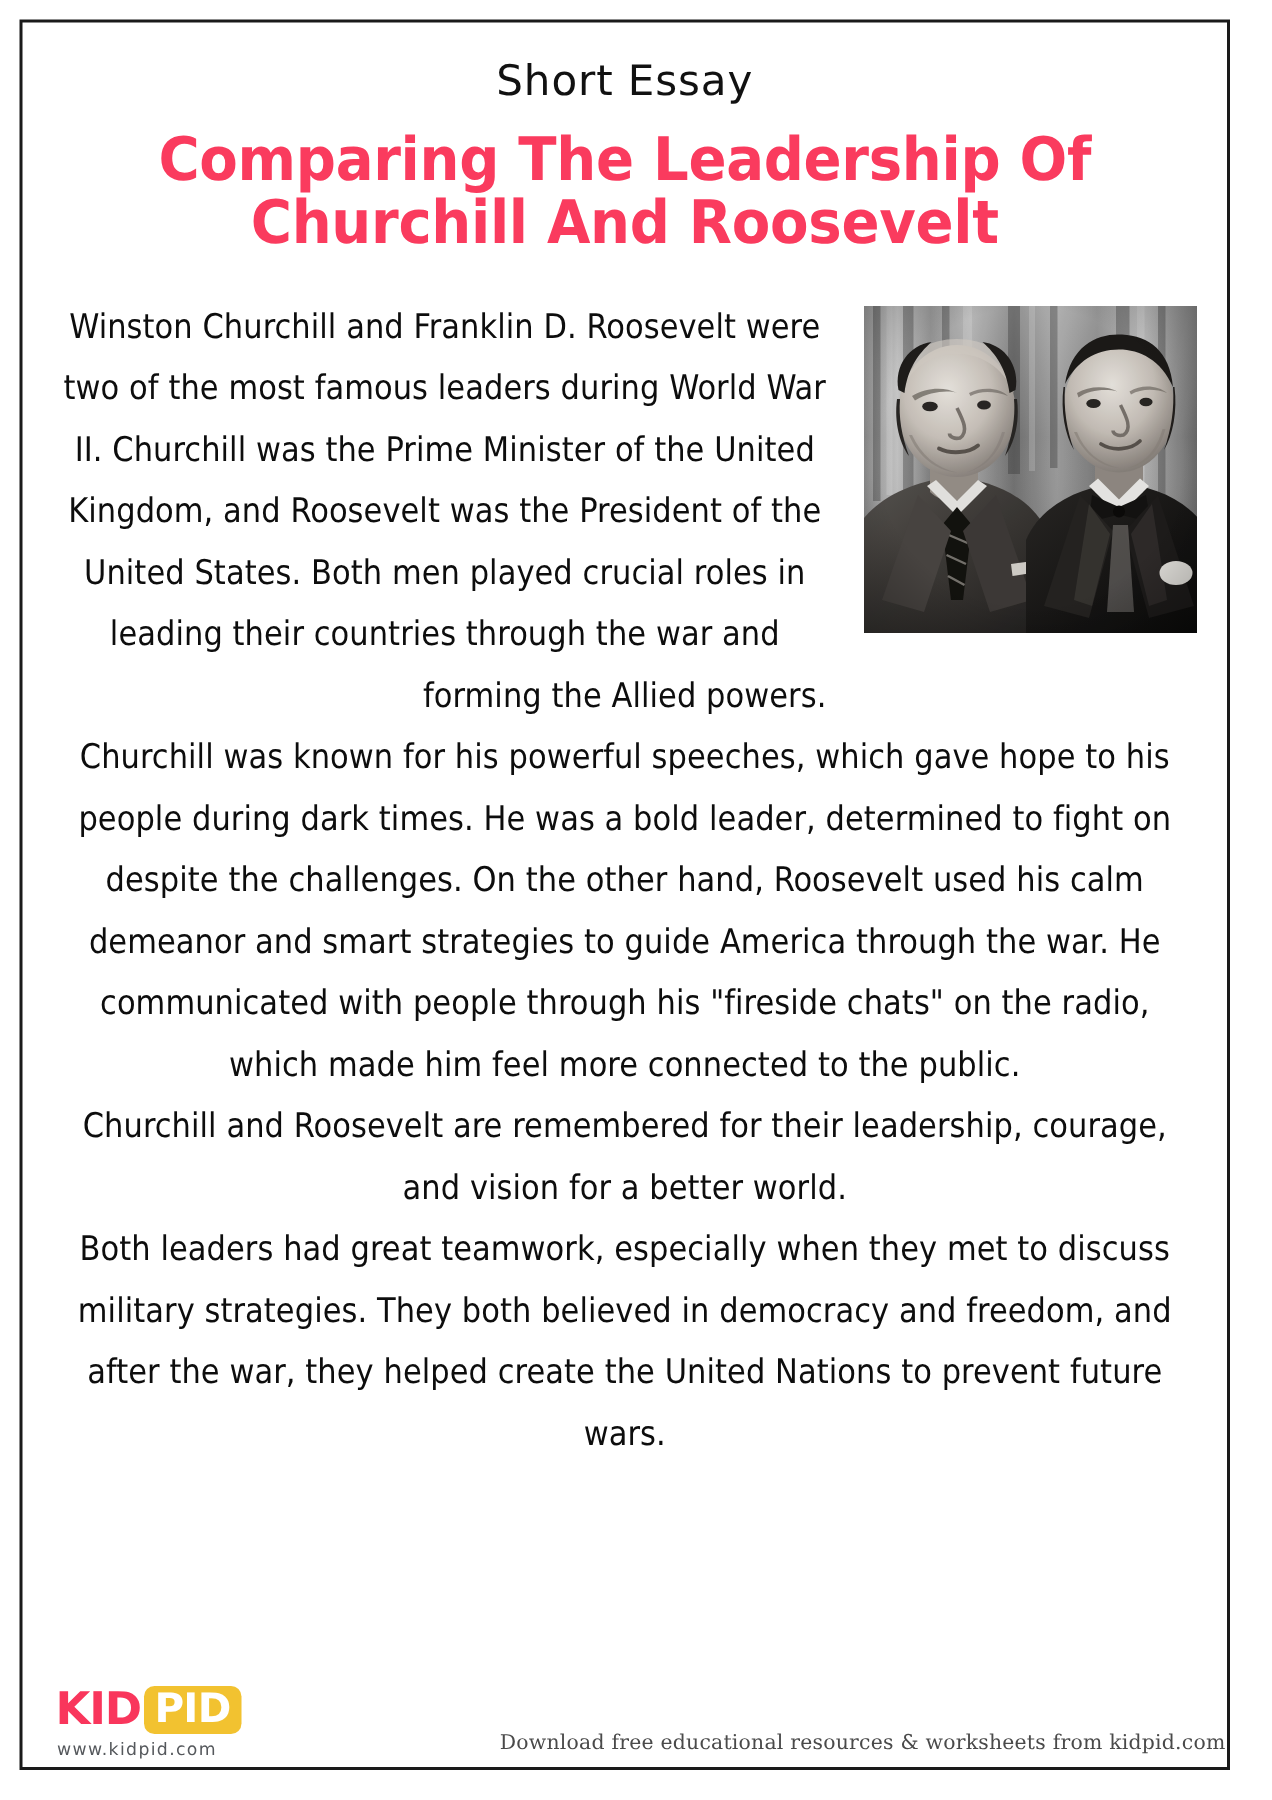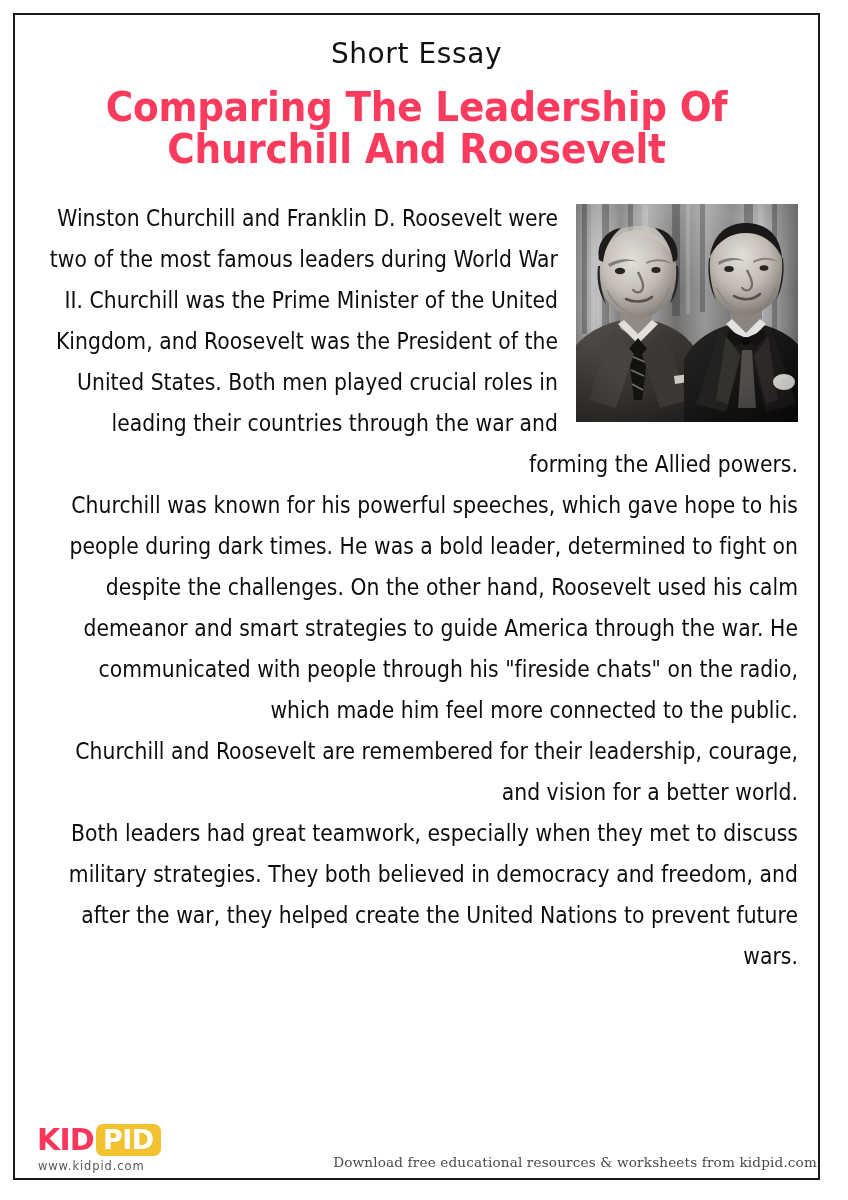--- a/index.html
+++ b/index.html
@@ -74,21 +74,21 @@
   }
 
   
   #body-text {
     margin-top: 27px;
     font-family: "DejaVu Sans Condensed", "Liberation Sans Narrow", "Liberation Sans", sans-serif;
     font-size: 22.6px;
     line-height: 41px;
     color: #0d0d0d;
     letter-spacing: 0.05px;
-    text-align: right;
+    text-align: center;
   }
   #body-text p {
     margin: 0;
     padding: 0;
   }
 
   
   #photo {
     float: right;
     width: 222px;

